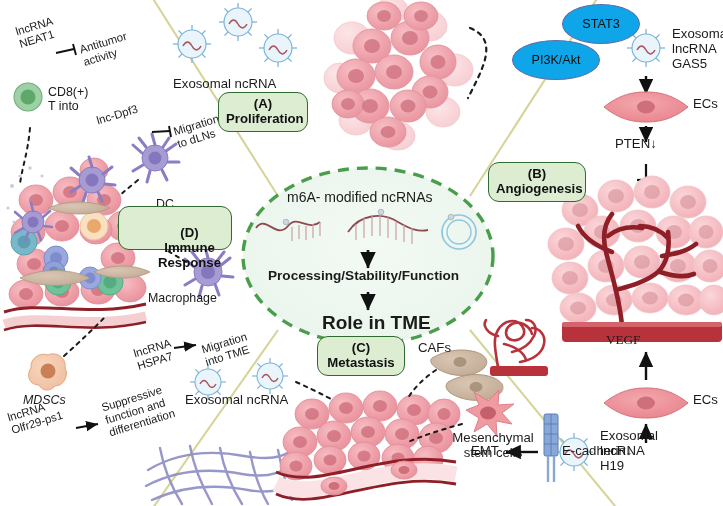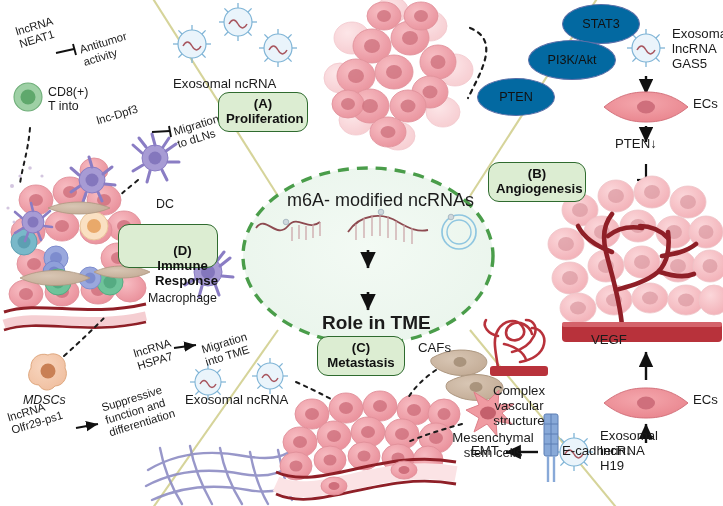--- a/index.html
+++ b/index.html
@@ -10,21 +10,21 @@
   .lbl{position:absolute;line-height:1.12;white-space:pre;}
   .t13{font-size:13.2px;}
   .t12{font-size:12.4px;}
   .t11{font-size:11.4px;}
   .ctr{text-align:center;}
 
   .sect{position:absolute;background:#dcedd2;border:1.6px solid #2f6b2f;
         border-radius:11px;text-align:center;font-weight:bold;
         color:#111;line-height:1.14;padding:3px 7px;box-sizing:border-box;}
 
-  .ellipse-node{position:absolute;background:#0369a1;border:1.3px solid #5b6fa8;
+  .ellipse-node{position:absolute;background:#0ea5e9;border:1.3px solid #5b6fa8;
         border-radius:50%;display:flex;align-items:center;justify-content:center;
         font-size:12.6px;color:#111;}
   .rot{transform-origin:left top;}
 </style>
 </head>
 <body>
 
 <div id="stage">
 
   <svg class="layer" viewBox="0 0 723 506">
@@ -589,36 +589,32 @@
   <div class="lbl t12" style="left:23px;top:394px;font-style:italic;">MDSCs</div>
   <div class="lbl t11 rot" style="left:6px;top:412px;transform:rotate(-17deg);">lncRNA
 Olfr29-ps1</div>
   <div class="lbl t11 rot" style="left:100px;top:402px;transform:rotate(-17deg);">Suppressive
 function and
 differentiation</div>
 
   <div class="lbl t13" style="left:173px;top:77px;">Exosomal ncRNA</div>
 
   <div class="ellipse-node" style="left:562px;top:4px;width:76px;height:38px;">STAT3</div>
-  <div class="ellipse-node" style="left:528px;top:40px;width:86px;height:38px;">PI3K/Akt</div>
-  <div class="ellipse-node" style="left:477px;top:78px;width:76px;height:36px;">PTEN</div>
+  <div class="ellipse-node" style="left:512px;top:40px;width:86px;height:38px;">PI3K/Akt</div>
 
   <div class="lbl t13" style="left:672px;top:27px;">Exosomal
 lncRNA
 GAS5</div>
   <div class="lbl t13" style="left:693px;top:97px;">ECs</div>
   <div class="lbl t13" style="left:615px;top:137px;text-align:right;">PTEN↓</div>
-  <div class="lbl t13" style="left:591px;top:333px;">VEGF</div>
+  <div class="lbl t13" style="left:606px;top:333px;font-family:Liberation Serif, serif;">VEGF</div>
   <div class="lbl t13" style="left:693px;top:393px;">ECs</div>
   <div class="lbl t13" style="left:600px;top:429px;">Exosomal
 lncRNA
 H19</div>
-  <div class="lbl t13 ctr" style="left:470px;top:384px;width:98px;">Complex
-vascular
-structure</div>
 
   <div class="lbl t11 rot" style="left:132px;top:348px;transform:rotate(-17deg);">lncRNA
 HSPA7</div>
   <div class="lbl t11 rot" style="left:200px;top:344px;transform:rotate(-17deg);">Migration
 into TME</div>
   <div class="lbl t13" style="left:185px;top:393px;">Exosomal ncRNA</div>
   <div class="lbl t13" style="left:418px;top:341px;">CAFs</div>
   <div class="lbl t13 ctr" style="left:440px;top:424px;width:106px;margin-top:7px;">Mesenchymal
 stem cells</div>
   <div class="lbl t13" style="left:471px;top:444px;">EMT</div>
@@ -629,22 +625,23 @@
     <div>Proliferation</div>
   </div>
   <div class="sect t13" style="left:488px;top:162px;width:98px;height:40px;">
     <div>(B)</div>
     <div>Angiogenesis</div>
   </div>
   <div class="sect t13" style="left:317px;top:336px;width:88px;height:40px;">
     <div>(C)</div>
     <div>Metastasis</div>
   </div>
-  <div class="sect t13" style="left:118px;top:224px;width:100px;height:44px;white-space:pre-line;padding-left:36px;">
+  <div class="sect t13" style="left:118px;top:206px;width:114px;height:44px;white-space:pre-line;padding-left:36px;">
     <span>(D)</span>
     <span>Immune
 Response</span>
   </div>
 
-  <div class="lbl t13" style="left:287px;top:190px;font-size:18px;">m6A- modified ncRNAs</div>
+  <div class="lbl t13" style="left:287px;top:190px;font-size:14px;">m6A- modified ncRNAs</div>
+  <div class="lbl" style="left:268px;top:268px;font-size:13.6px;font-weight:bold;">Processing/Stability/Function</div>
   <div class="lbl" style="left:322px;top:312px;font-size:19px;font-weight:bold;">Role in TME</div>
 
 </div>
 
 </body></html>

